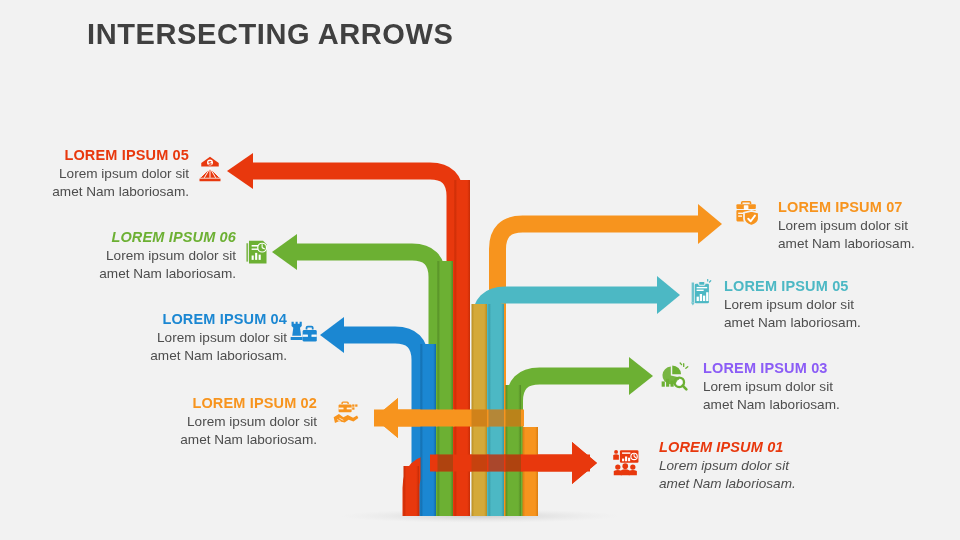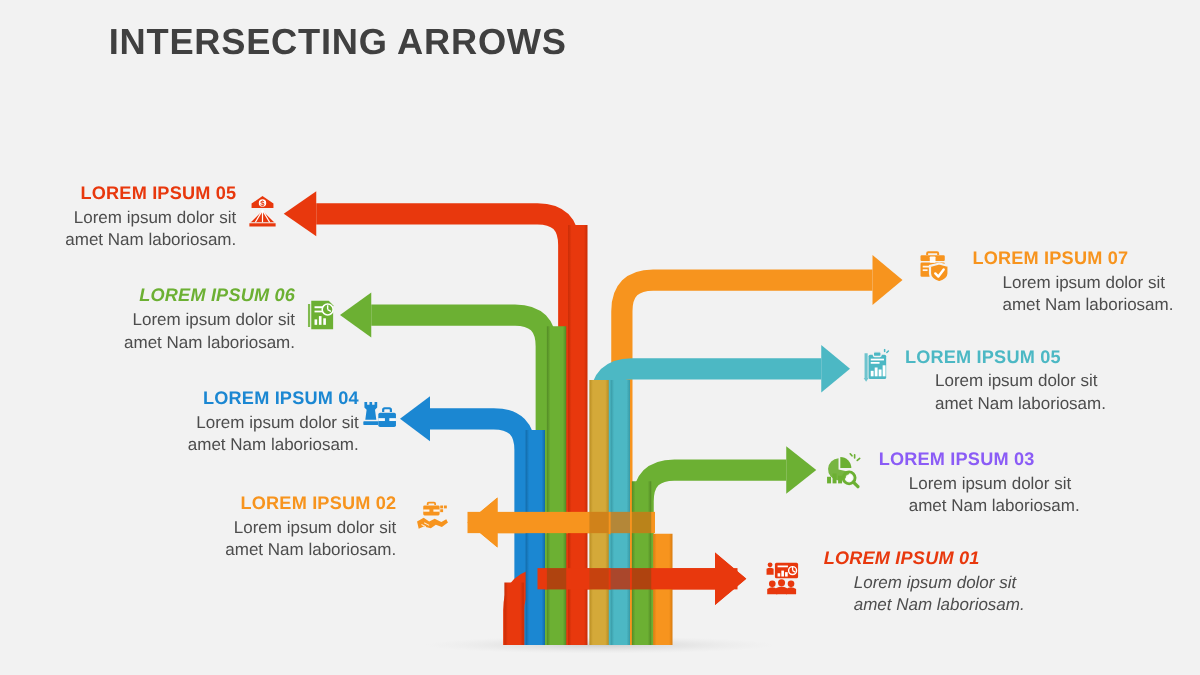--- a/index.html
+++ b/index.html
@@ -44,21 +44,20 @@
     letter-spacing: 0.15px;
     margin: 0 0 1px 0;
     line-height: 18px;
     white-space: nowrap;
   }
   .item .body {
     font-size: 13.6px;
     color: #4d4d4d;
     line-height: 17.5px;
     white-space: nowrap;
-    padding-left: 24px;
   }
   .item.right-align {
     text-align: right;
   }
   .item.left-align {
     text-align: left;
   }
   .ic {
     position: absolute;
   }

